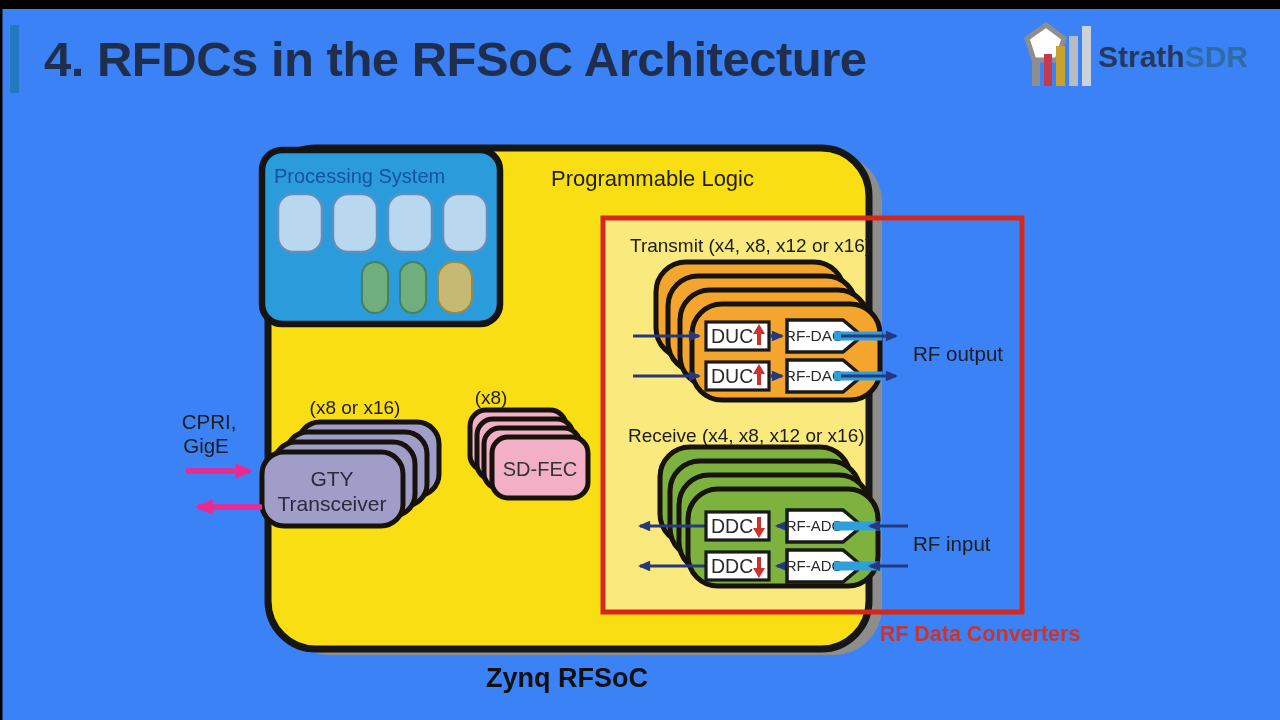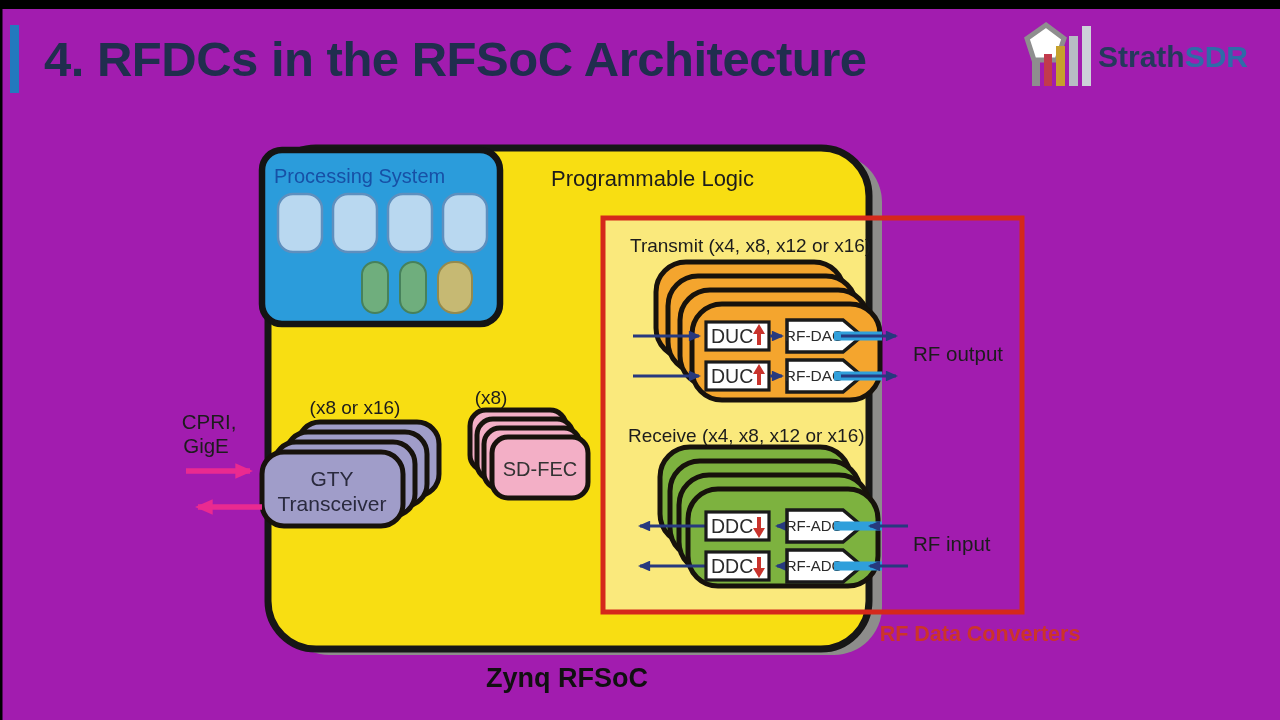--- a/index.html
+++ b/index.html
@@ -1,16 +1,16 @@
 <!DOCTYPE html>
 <html><head>
 <meta charset="utf-8">
 <style>
   html,body{margin:0;padding:0;background:#fff;}
-  #stage{position:relative;width:1280px;height:720px;background:#a21caf;overflow:hidden;
+  #stage{position:relative;width:1280px;height:720px;background:#3b82f6;overflow:hidden;
          font-family:"Liberation Sans",sans-serif;}
   svg{display:block;}
   text{font-family:"Liberation Sans",sans-serif;}
   .card{stroke:#17120c;stroke-width:5;}
   .wbox{fill:#ffffff;stroke:#1a1a1a;stroke-width:3.2;}
   .pent{fill:#ffffff;stroke:#1a1a1a;stroke-width:3.5;}
   .navy{stroke:#27397E;stroke-width:3;fill:none;}
   .bus{fill:#2F9FDB;}
   .redglyph{fill:#C9332C;}
   .redline{stroke:#C9332C;stroke-width:4;fill:none;}

